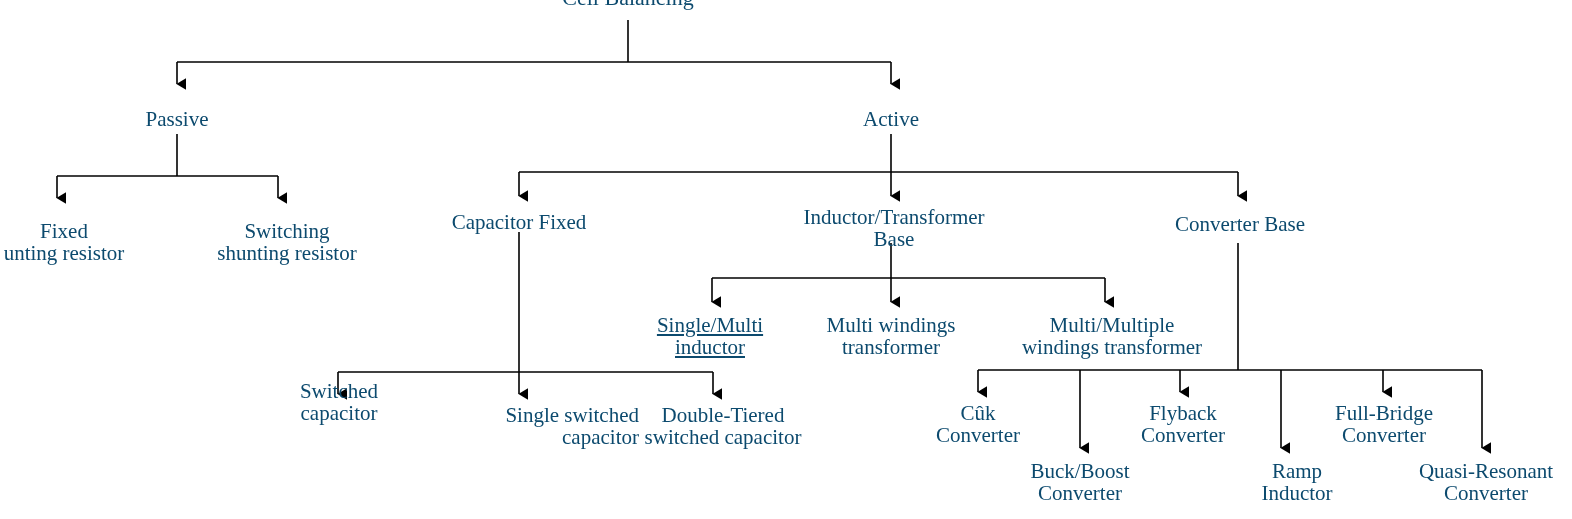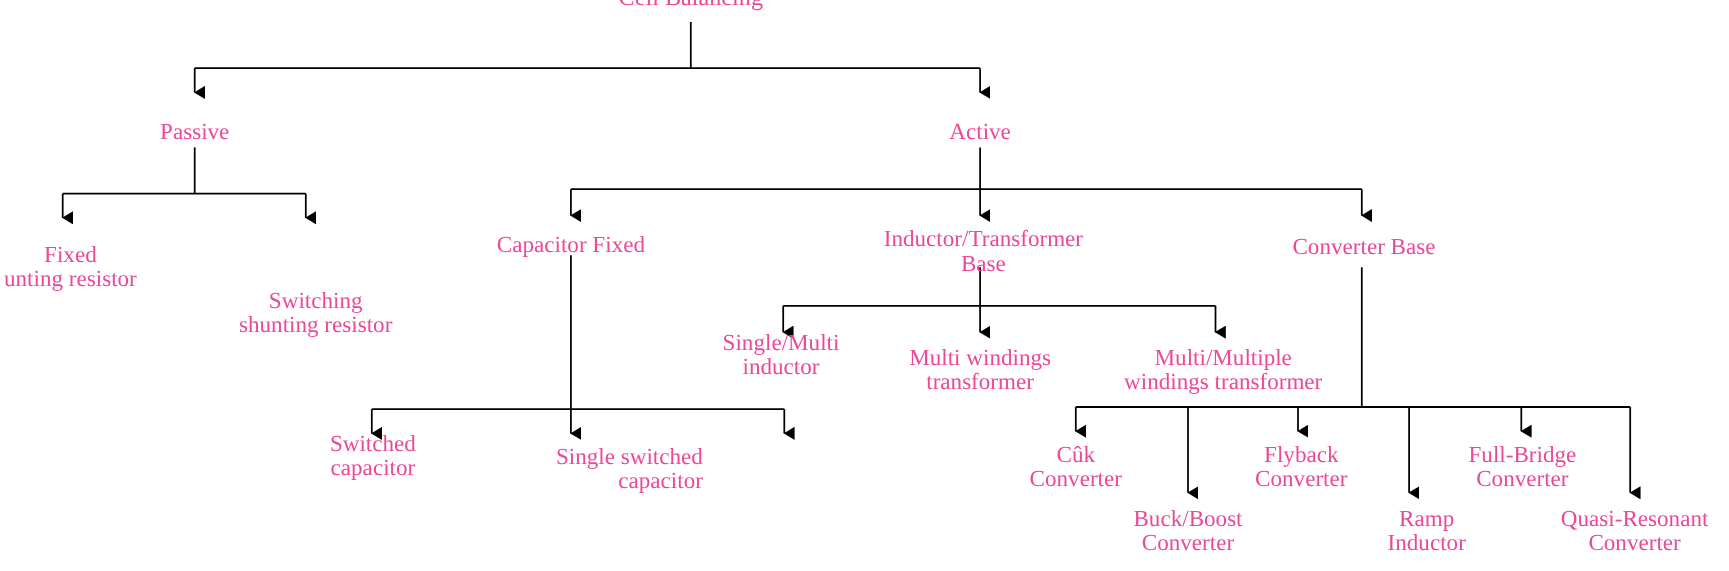--- a/index.html
+++ b/index.html
@@ -22,21 +22,21 @@
     left: 0;
     top: 0;
     width: 1572px;
     height: 519px;
   }
   .node {
     position: absolute;
     text-align: center;
     line-height: 1.06;
     font-size: 21px;
-    color: #ec4899;
+    color: #0c4a6e;
     white-space: pre-line;
     transform: translateX(-50%);
     pointer-events: auto;
   }
   .node.root {
     font-size: 22px;
   }
 </style>
 </head>
 <body>
@@ -90,39 +90,41 @@
     </g>
   </svg>
 
   <div class="node root" style="left:628px; top:-14px; width:300px;">Cell Balancing</div>
 
   <div class="node" style="left:177px; top:108px; width:240px;">Passive</div>
   <div class="node" style="left:891px; top:108px; width:240px;">Active</div>
 
   <div class="node" style="left:64px; top:220px; width:230px;">Fixed
 unting resistor</div>
-  <div class="node" style="left:287px; top:220px; width:260px;margin-top:42px;">Switching
+  <div class="node" style="left:287px; top:220px; width:260px;">Switching
 shunting resistor</div>
 
   <div class="node" style="left:519px; top:211px; width:280px;">Capacitor Fixed</div>
   <div class="node" style="left:1240px; top:213px; width:280px;">Converter Base</div>
   <div class="node" style="left:894px; top:206px; width:300px;">Inductor/Transformer
 Base</div>
 
-  <div class="node" style="left:710px; top:300px; width:230px;">Single/Multi
+  <div class="node" style="left:710px; top:314px; width:230px;text-decoration:underline;">Single/Multi
 inductor</div>
   <div class="node" style="left:891px; top:314px; width:250px;">Multi windings
 transformer</div>
   <div class="node" style="left:1112px; top:314px; width:290px;font-family:Liberation Serif, serif;">Multi/Multiple
 windings transformer</div>
 
-  <div class="node" style="left:339px; top:392px; width:220px;">Switched
+  <div class="node" style="left:339px; top:380px; width:220px;">Switched
 capacitor</div>
   <div class="node" style="left:519px; top:404px; width:240px;text-align:right;">Single switched
 capacitor</div>
+  <div class="node" style="left:723px; top:404px; width:280px;">Double-Tiered
+switched capacitor</div>
 
   <div class="node" style="left:978px; top:402px; width:180px;">Cûk
 Converter</div>
   <div class="node" style="left:1183px; top:402px; width:200px;">Flyback
 Converter</div>
   <div class="node" style="left:1384px; top:402px; width:220px;">Full-Bridge
 Converter</div>
 
   <div class="node" style="left:1080px; top:460px; width:210px;">Buck/Boost
 Converter</div>

